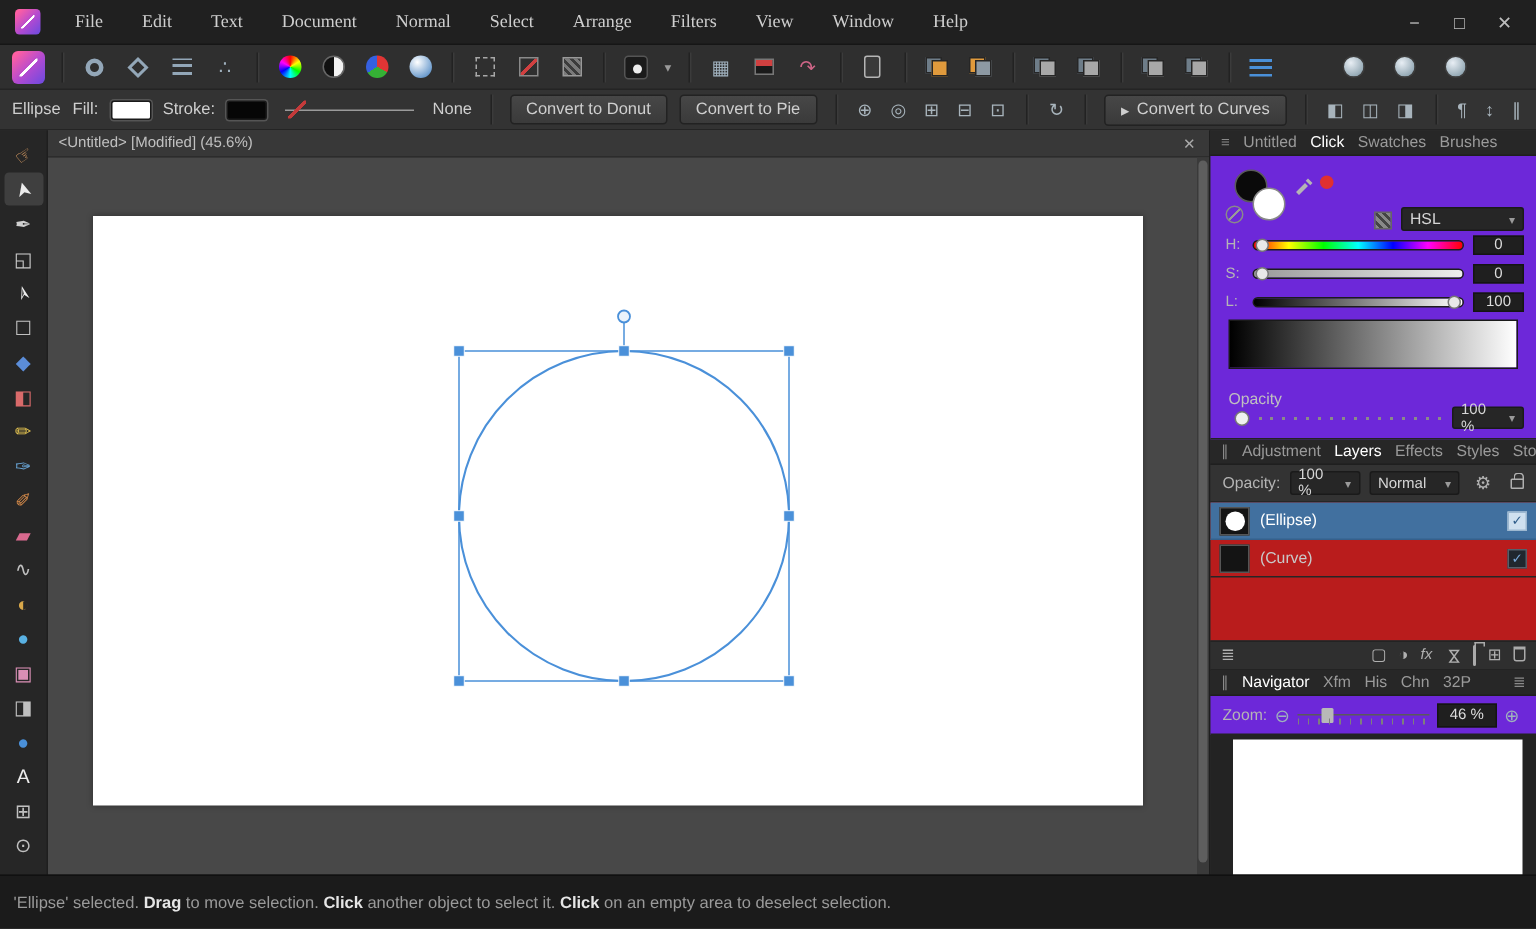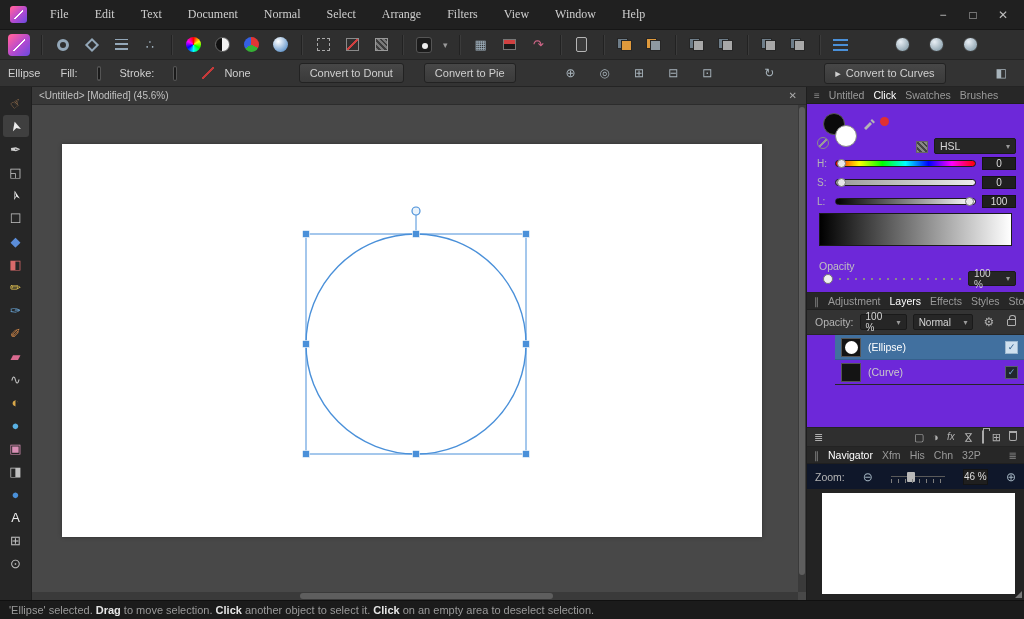--- a/index.html
+++ b/index.html
@@ -43,21 +43,21 @@
   .pair::after{content:"";position:absolute;right:0;bottom:0;width:9px;height:9px;border:1px solid #262626;}
   .pair-orange::after{background:#e09a3c;}
   .pair-orange2::before{background:#e09a3c;}
   .pair-orange2::after{background:#8d99a3;}
   .pair-gray::after{background:#a8a8a8;}
   .snaplines{width:15px;height:12px;background:repeating-linear-gradient(0deg,#4a90d9 0 2px,transparent 2px 5px);}
   .sphere{width:15px;height:15px;border-radius:50%;background:radial-gradient(circle at 35% 30%,#e8eef4,#77919f);border:1px solid #3c3c3c;}
   .tbright{margin-left:auto;margin-right:36px;display:flex;gap:14px;align-items:center;}
 
   
-  .contextbar{position:absolute;left:0;top:60px;width:1024px;height:27px;background:#333;border-bottom:1px solid #242424;display:flex;align-items:center;padding:0 8px;gap:20px;font-size:11px;color:#c4c4c4;}
+  .contextbar{position:absolute;left:0;top:60px;width:1024px;height:27px;background:#333;border-bottom:1px solid #242424;display:flex;align-items:center;padding:0 8px;gap:8px;font-size:11px;color:#c4c4c4;}
   .swatch{width:27px;height:13px;border-radius:2px;border:1px solid #1a1a1a;box-shadow:0 0 0 1px #555;}
   .swatch.white{background:#fff;}
   .swatch.black{background:#060606;}
   .strokewidget{width:86px;height:14px;position:relative;margin:0 4px;}
   .strokewidget::before{content:"";position:absolute;left:0;right:0;top:7px;height:1px;background:#9a9a9a;}
   .strokewidget::after{content:"";position:absolute;left:2px;top:1px;width:12px;height:12px;background:linear-gradient(135deg,transparent 44%,#c43a3a 44%,#c43a3a 58%,transparent 58%);}
   .ctx-btn{background:linear-gradient(#474747,#3a3a3a);border:1px solid #222;border-radius:3px;padding:3px 10px;color:#cfcfcf;font-size:11px;white-space:nowrap;display:flex;align-items:center;gap:5px;}
   .ctxicon{color:#a8b4bc;font-size:12px;padding:0 2px;line-height:1;}
   .ctx-label{color:#cfcfcf;}
 
@@ -113,53 +113,53 @@
   .op-track{position:absolute;left:32px;right:62px;top:174px;height:2px;background:repeating-linear-gradient(90deg,#8a8a8a 0 2px,transparent 2px 8px);}
   .op-value{position:absolute;right:8px;top:167px;width:48px;height:15px;font-size:10px;}
 
   .layers-controls{height:25px;background:#333;border-bottom:1px solid #262626;display:flex;align-items:center;padding:0 8px;gap:6px;font-size:10.5px;color:#b5b5b5;}
   .dd-sm{width:48px;height:16px;font-size:10px;}
   .dd-md{width:62px;height:16px;font-size:10px;}
   .gear{color:#b0b0b0;font-size:12px;margin-left:4px;}
   .lock{width:9px;height:7px;border:1px solid #b0b0b0;border-radius:1px;position:relative;margin-left:7px;}
   .lock::before{content:"";position:absolute;top:-5px;left:1px;width:5px;height:4px;border:1px solid #b0b0b0;border-bottom:none;border-radius:3px 3px 0 0;}
 
-  .layers-list{height:92px;background:#6d28d9;padding-left:28px;}
+  .layers-list{height:92px;background:#b91c1c;}
   .layer-row{height:25px;display:flex;align-items:center;padding:0 6px;gap:7px;border-bottom:1px solid #262626;}
   .layer-row.selected{background:#41709f;border-bottom:1px solid #35608c;}
   .thumb{width:20px;height:19px;background:#141414;border:1px solid #555;display:flex;align-items:center;justify-content:center;}
   .thumb-circle{width:13px;height:13px;border-radius:50%;background:#fff;}
   .layer-name{flex:1;font-size:10.5px;color:#c9c9c9;}
   .layer-row.selected .layer-name{color:#fff;}
   .chk{width:13px;height:13px;background:#20272e;border:1px solid #55606b;color:#79a8d8;font-size:9px;display:flex;align-items:center;justify-content:center;}
   .layer-row.selected .chk{background:#cfe0ef;border-color:#9db8d0;color:#2f5d8a;}
 
   .layers-footer{height:20px;background:#2f2f2f;border-top:1px solid #232323;border-bottom:1px solid #232323;display:flex;align-items:center;padding:0 7px;gap:8px;}
   .ficon{color:#b0b0b0;font-size:11px;line-height:1;}
   .ficon.fx{font-style:italic;font-size:10px;}
   .rot90{display:inline-block;transform:rotate(90deg);}
   .fspace{flex:1;}
   .folder{width:12px;height:8px;border:1px solid #aaa;border-radius:1px;position:relative;margin-top:2px;}
   .folder::before{content:"";position:absolute;top:-3px;left:0;width:5px;height:2px;border:1px solid #aaa;border-bottom:none;}
   .trash{width:8px;height:10px;border:1px solid #aaa;border-top:2px solid #aaa;border-radius:0 0 2px 2px;}
 
-  .zoom-row{height:26px;background:#0f172a;border-bottom:1px solid #232323;display:flex;align-items:center;padding:0 8px;gap:18px;font-size:10.5px;color:#b5b5b5;}
+  .zoom-row{height:26px;background:#6d28d9;border-bottom:1px solid #232323;display:flex;align-items:center;padding:0 8px;gap:5px;font-size:10.5px;color:#b5b5b5;}
   .zbtn{color:#9fb0bd;font-size:12px;}
   .ztrack{position:relative;width:88px;height:12px;}
   .ztrack::before{content:"";position:absolute;left:0;right:0;top:5px;height:1px;background:#5a5a5a;}
   .zhandle{position:absolute;left:16px;top:1px;width:8px;height:10px;background:#b8b8b8;border-radius:1px;}
   .zticks{position:absolute;left:0;right:0;top:8px;height:4px;background:repeating-linear-gradient(90deg,#7e7e7e 0 1px,transparent 1px 7px);}
   .zvalue{width:40px;height:16px;background:#1f1f1f;border:1px solid #141414;color:#ddd;font-size:10px;text-align:center;line-height:14px;}
 
   .nav-preview{position:relative;height:110px;background:#232323;}
   .nav-page{position:absolute;left:15px;top:3px;width:193px;height:101px;background:#fff;}
   .grip-corner{position:absolute;right:2px;bottom:2px;width:0;height:0;border-left:7px solid transparent;border-bottom:7px solid #777;}
 
   
-  .statusbar{position:absolute;left:0;bottom:0;width:1024px;height:19px;background:#1b1b1b;border-top:1px solid #101010;display:flex;align-items:center;padding:0 9px;font-size:11px;color:#9a9a9a;white-space:pre;}
+  .statusbar{position:absolute;left:0;bottom:0;width:1024px;height:36px;background:#1b1b1b;border-top:1px solid #101010;display:flex;align-items:center;padding:0 9px;font-size:11px;color:#9a9a9a;white-space:pre;}
   .statusbar .b{color:#e6e6e6;font-weight:bold;}
 </style>
 </head>
 <body>
 
 <div class="menubar">
   <div class="app-ico"></div>
   <span class="menu-item">File</span>
   <span class="menu-item">Edit</span>
   <span class="menu-item">Text</span>

